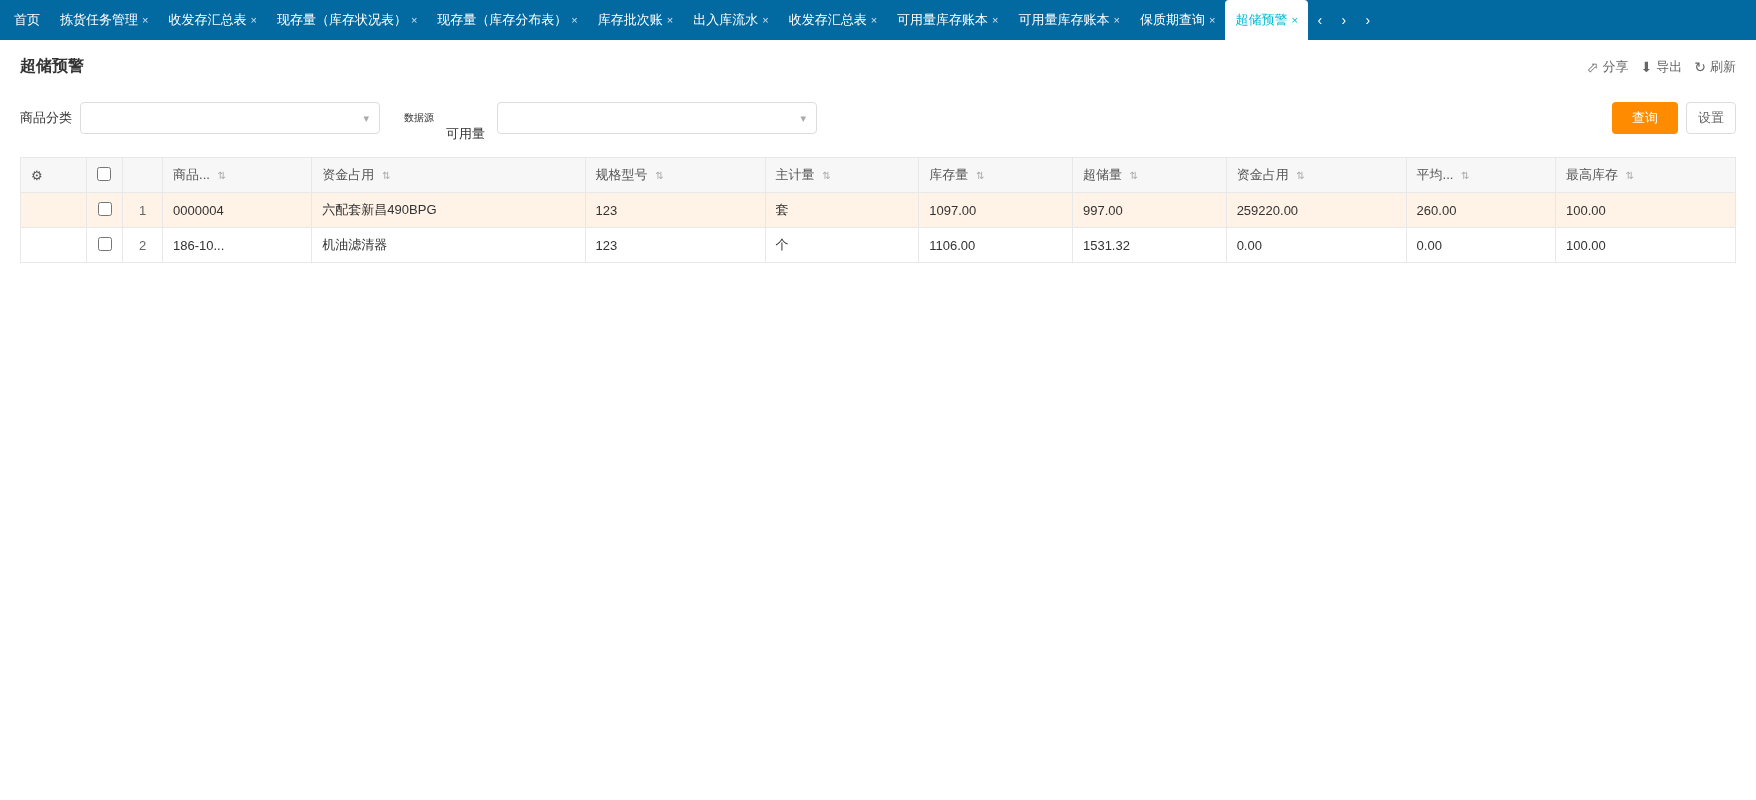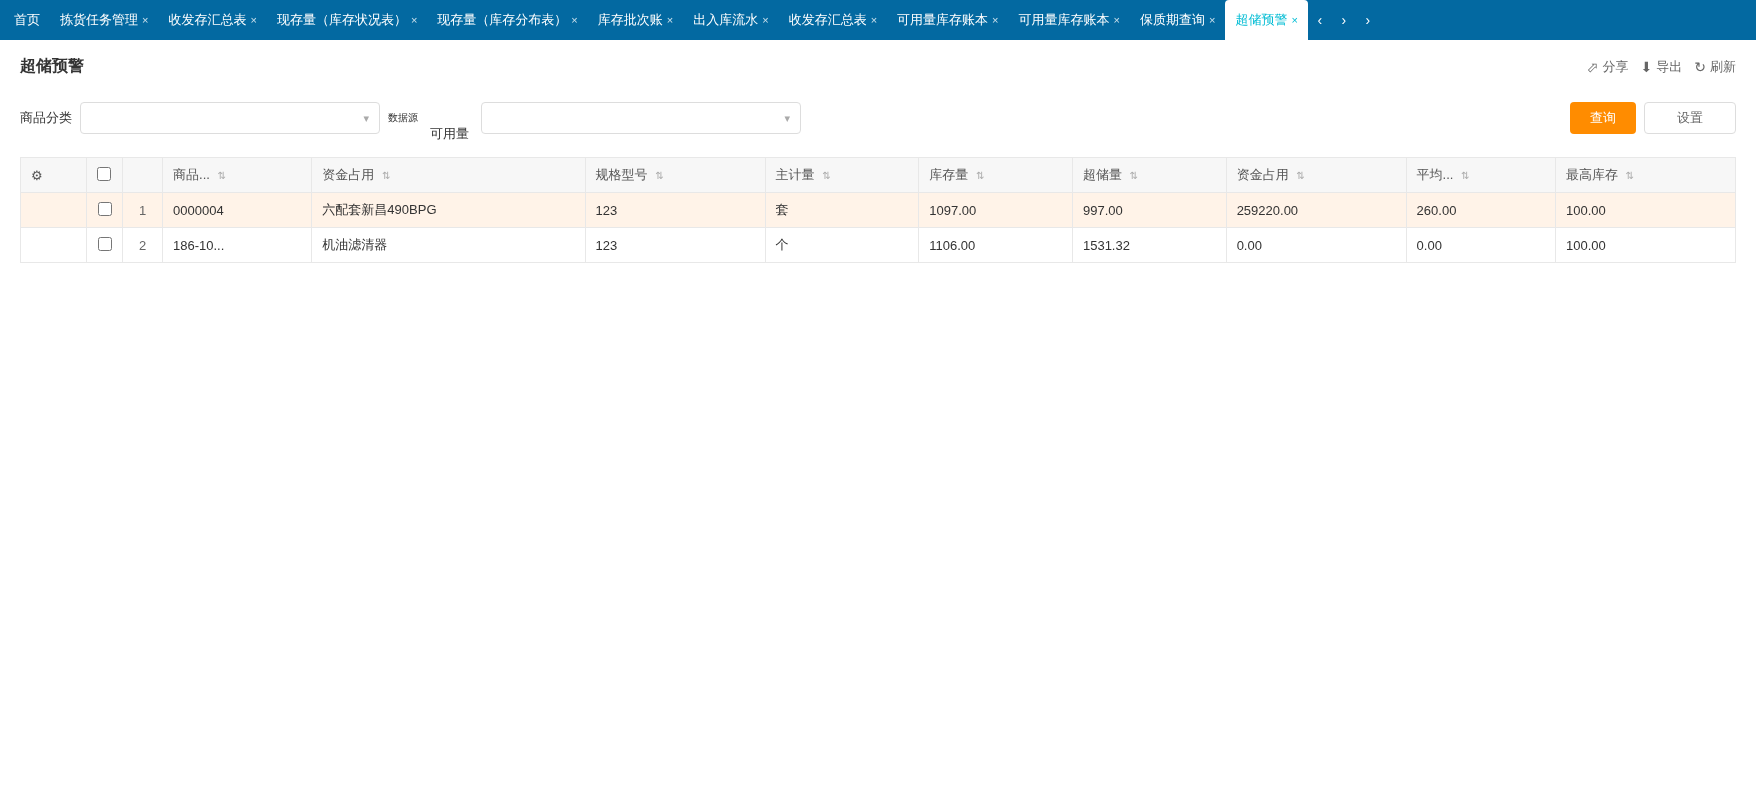--- a/index.html
+++ b/index.html
@@ -76,21 +76,21 @@
       color: #666;
       font-size: 13px;
       cursor: pointer;
       text-decoration: none;
     }
 
     
     .filter-row {
       display: flex;
       align-items: center;
-      gap: 8px;
+      gap: 24px;
       margin-bottom: 14px;
     }
     .filter-item {
       display: flex;
       align-items: center;
       gap: 8px;
     }
     .filter-label {
       font-size: 13px;
       color: #333;
@@ -122,21 +122,21 @@
       padding: 0 20px;
       font-size: 13px;
       cursor: pointer;
       margin-left: auto;
     }
     .btn-settings {
       background: #fff;
       color: #666;
       border: 1px solid #ddd;
       border-radius: 4px;
-      padding: 6px 32px;
+      padding: 6px 11px;
       font-size: 13px;
       cursor: pointer;
     }
 
     
     .data-table {
       width: 100%;
       border-collapse: collapse;
       font-size: 13px;
     }

